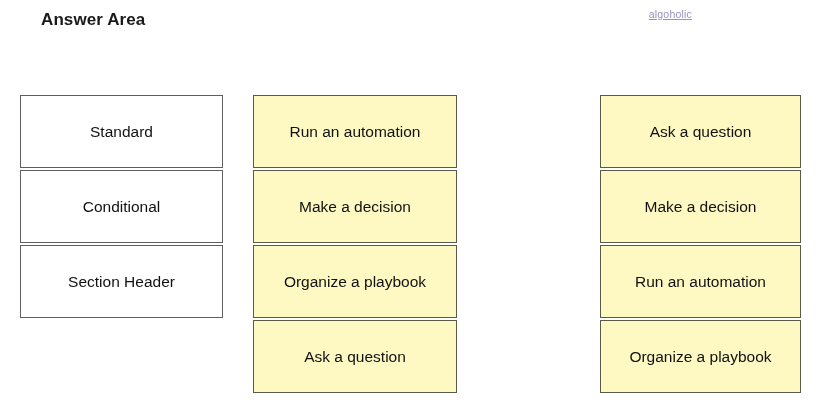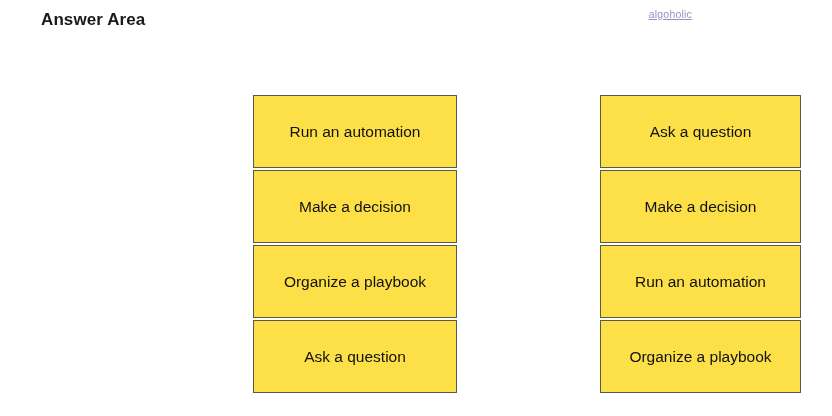--- a/index.html
+++ b/index.html
@@ -75,21 +75,21 @@
     line-height: 1.1;
     white-space: nowrap;
   }
 
   .box-plain {
     background: #ffffff;
     border: 1.6px solid #5f5f5f;
   }
 
   .box-option {
-    background: #fde047;
+    background: #fef9c3;
     border: 1.8px solid #5a5a48;
   }
 
   .box-option .box-label,
   .box-plain .box-label {
     display: block;
   }
 
   .column-mid .box,
   .column-right .box {
@@ -101,20 +101,29 @@
 
 <div id="page-root">
 
   <div class="page-title">Answer Area</div>
 
   <div class="watermark">algoholic</div>
 
   <div class="columns">
 
     <div class="column column-left">
+      <div class="box box-plain">
+        <span class="box-label">Standard</span>
+      </div>
+      <div class="box box-plain">
+        <span class="box-label">Conditional</span>
+      </div>
+      <div class="box box-plain">
+        <span class="box-label">Section Header</span>
+      </div>
     </div>
 
     <div class="column column-mid">
       <div class="box box-option">
         <span class="box-label">Run an automation</span>
       </div>
       <div class="box box-option">
         <span class="box-label">Make a decision</span>
       </div>
       <div class="box box-option">

